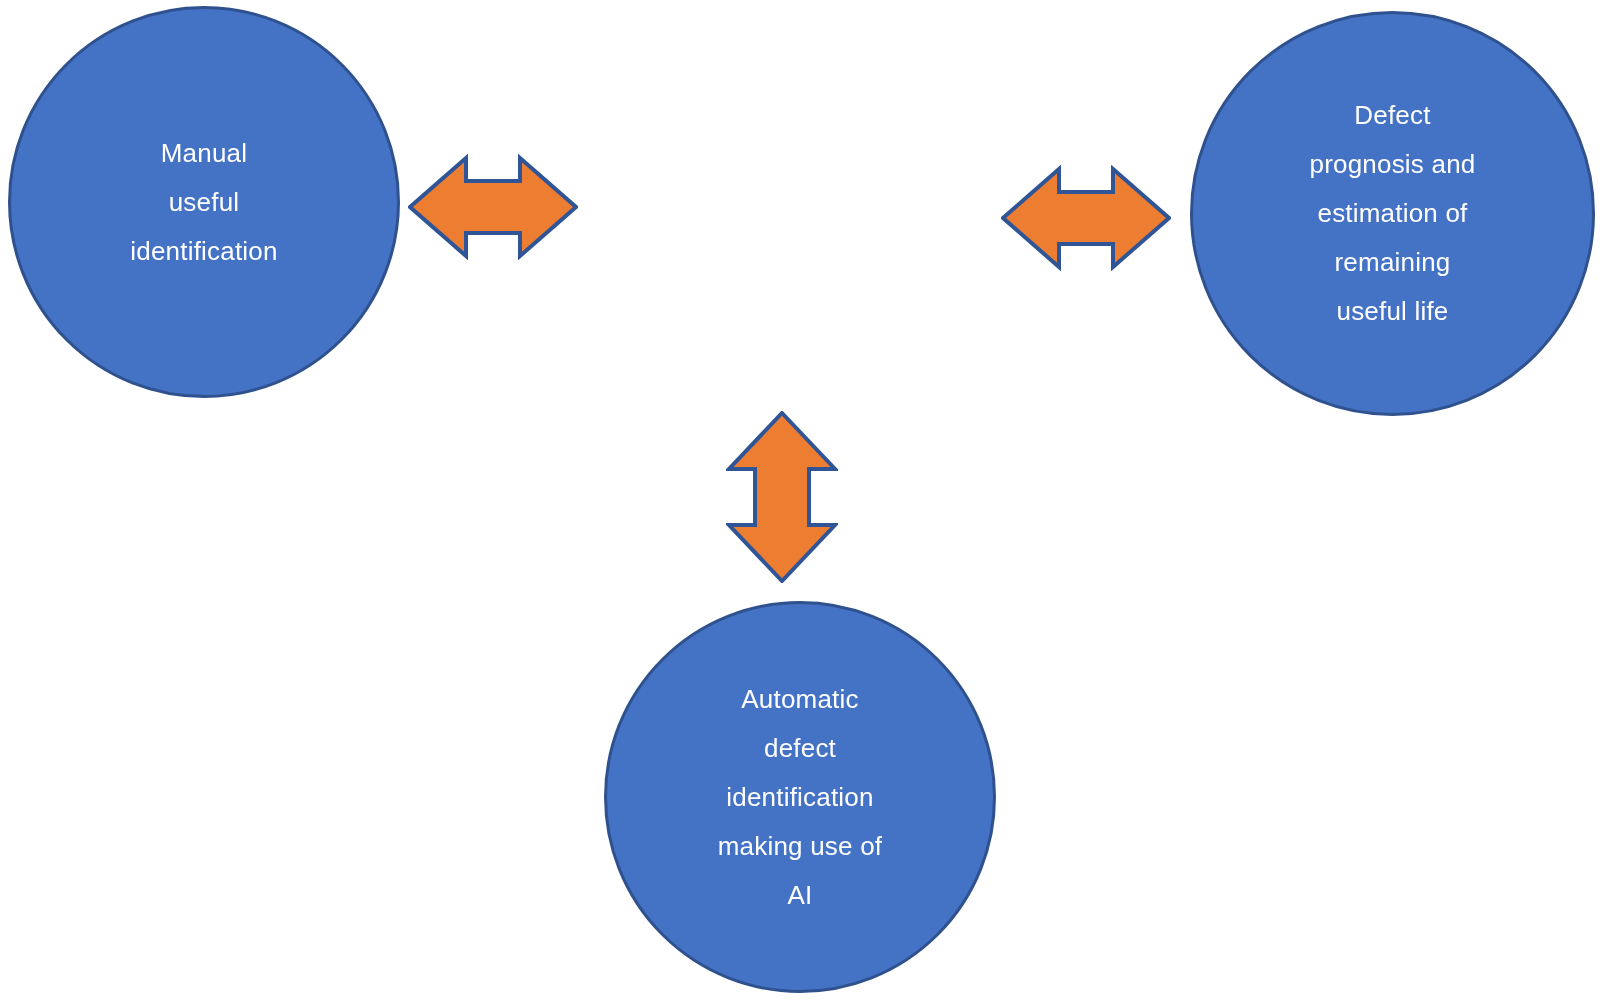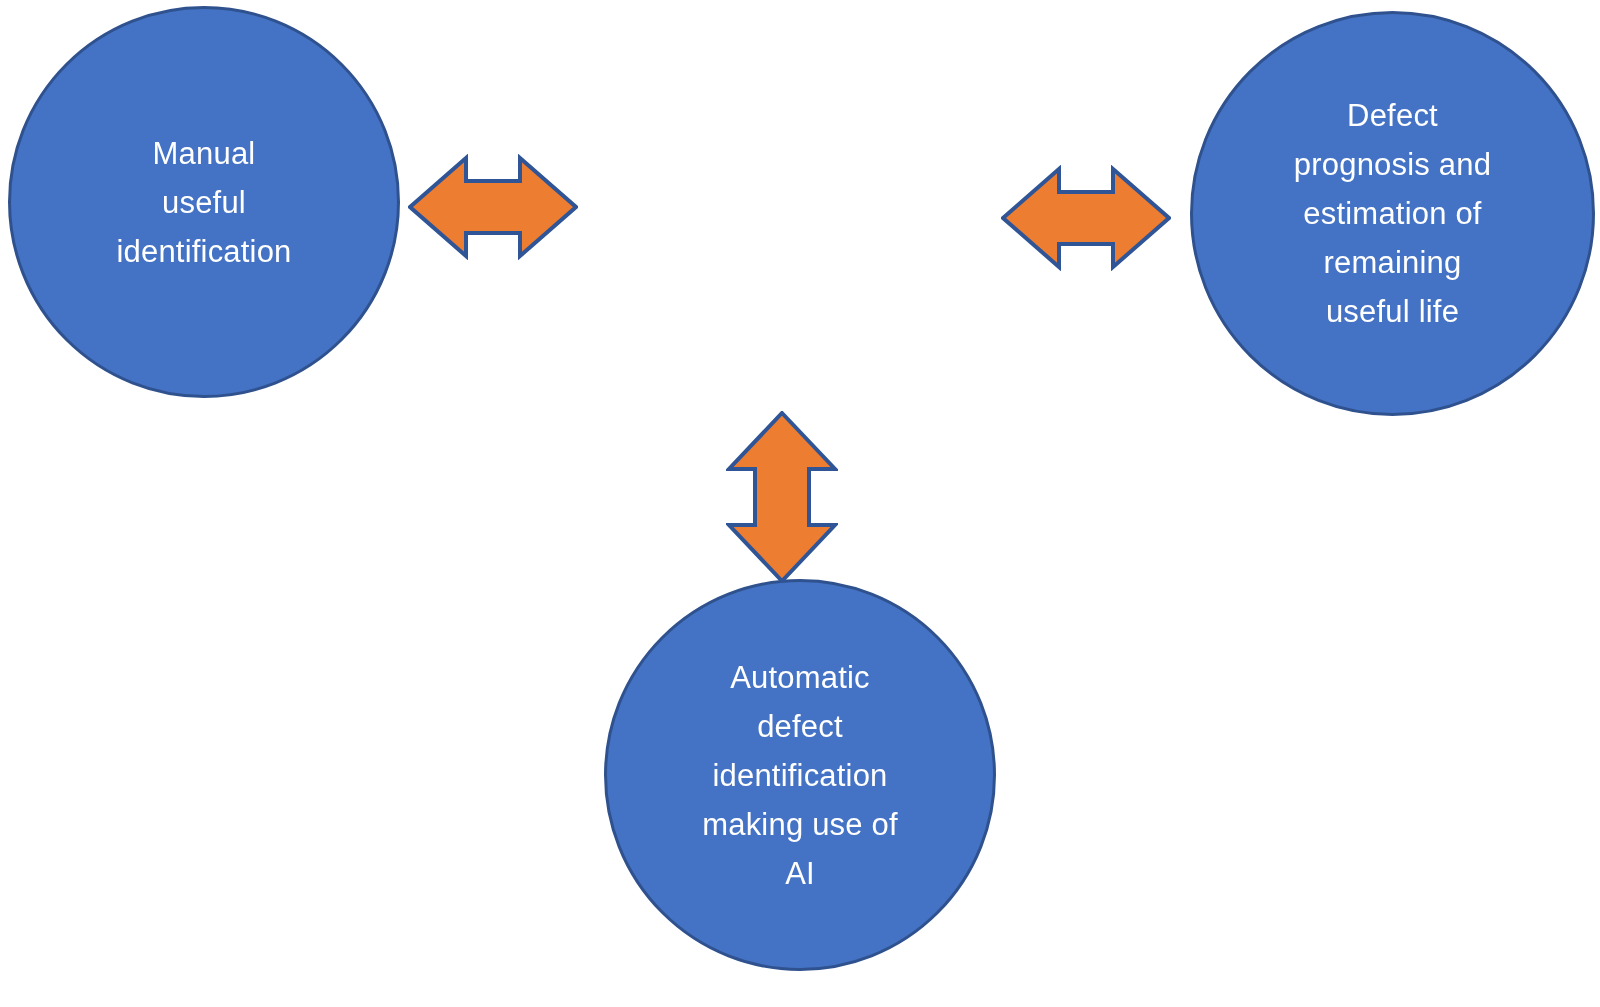--- a/index.html
+++ b/index.html
@@ -21,41 +21,41 @@
     border-radius: 50%;
     background: var(--node-fill, #4472C4);
     border: 3px solid var(--node-border, #2F528F);
     box-sizing: border-box;
     display: flex;
     align-items: center;
     justify-content: center;
   }
   .node-label {
     color: var(--node-text, #FFFFFF);
-    font-size: 31px;
+    font-size: 26px;
     line-height: 49px;
     text-align: center;
     white-space: pre-line;
     letter-spacing: 0.2px;
   }
   .connector {
     position: absolute;
     display: block;
   }
   .connector polygon {
     fill: var(--arrow-fill, #ED7D31);
     stroke: var(--arrow-border, #2F5597);
     stroke-width: 4;
     stroke-linejoin: miter;
   }
   
   #node-manual    { left: 8px;    top: 6px;   width: 392px; height: 392px; }
   #node-cm        { left: 580px;  top: 4px;   width: 408px; height: 408px; }
   #node-prognosis { left: 1190px; top: 11px;  width: 405px; height: 405px; }
-  #node-auto      { left: 604px;  top: 579px; width: 392px; height: 392px; }
+  #node-auto      { left: 604px;  top: 601px; width: 392px; height: 392px; }
   
   #arrow-left     { left: 408px;  top: 154px; width: 170px; height: 106px; }
   #arrow-right    { left: 1001px; top: 165px; width: 170px; height: 106px; }
   #arrow-vertical { left: 726px;  top: 411px; width: 112px; height: 172px; }
 </style>
 </head>
 <body>
 
 <div class="canvas">
 

